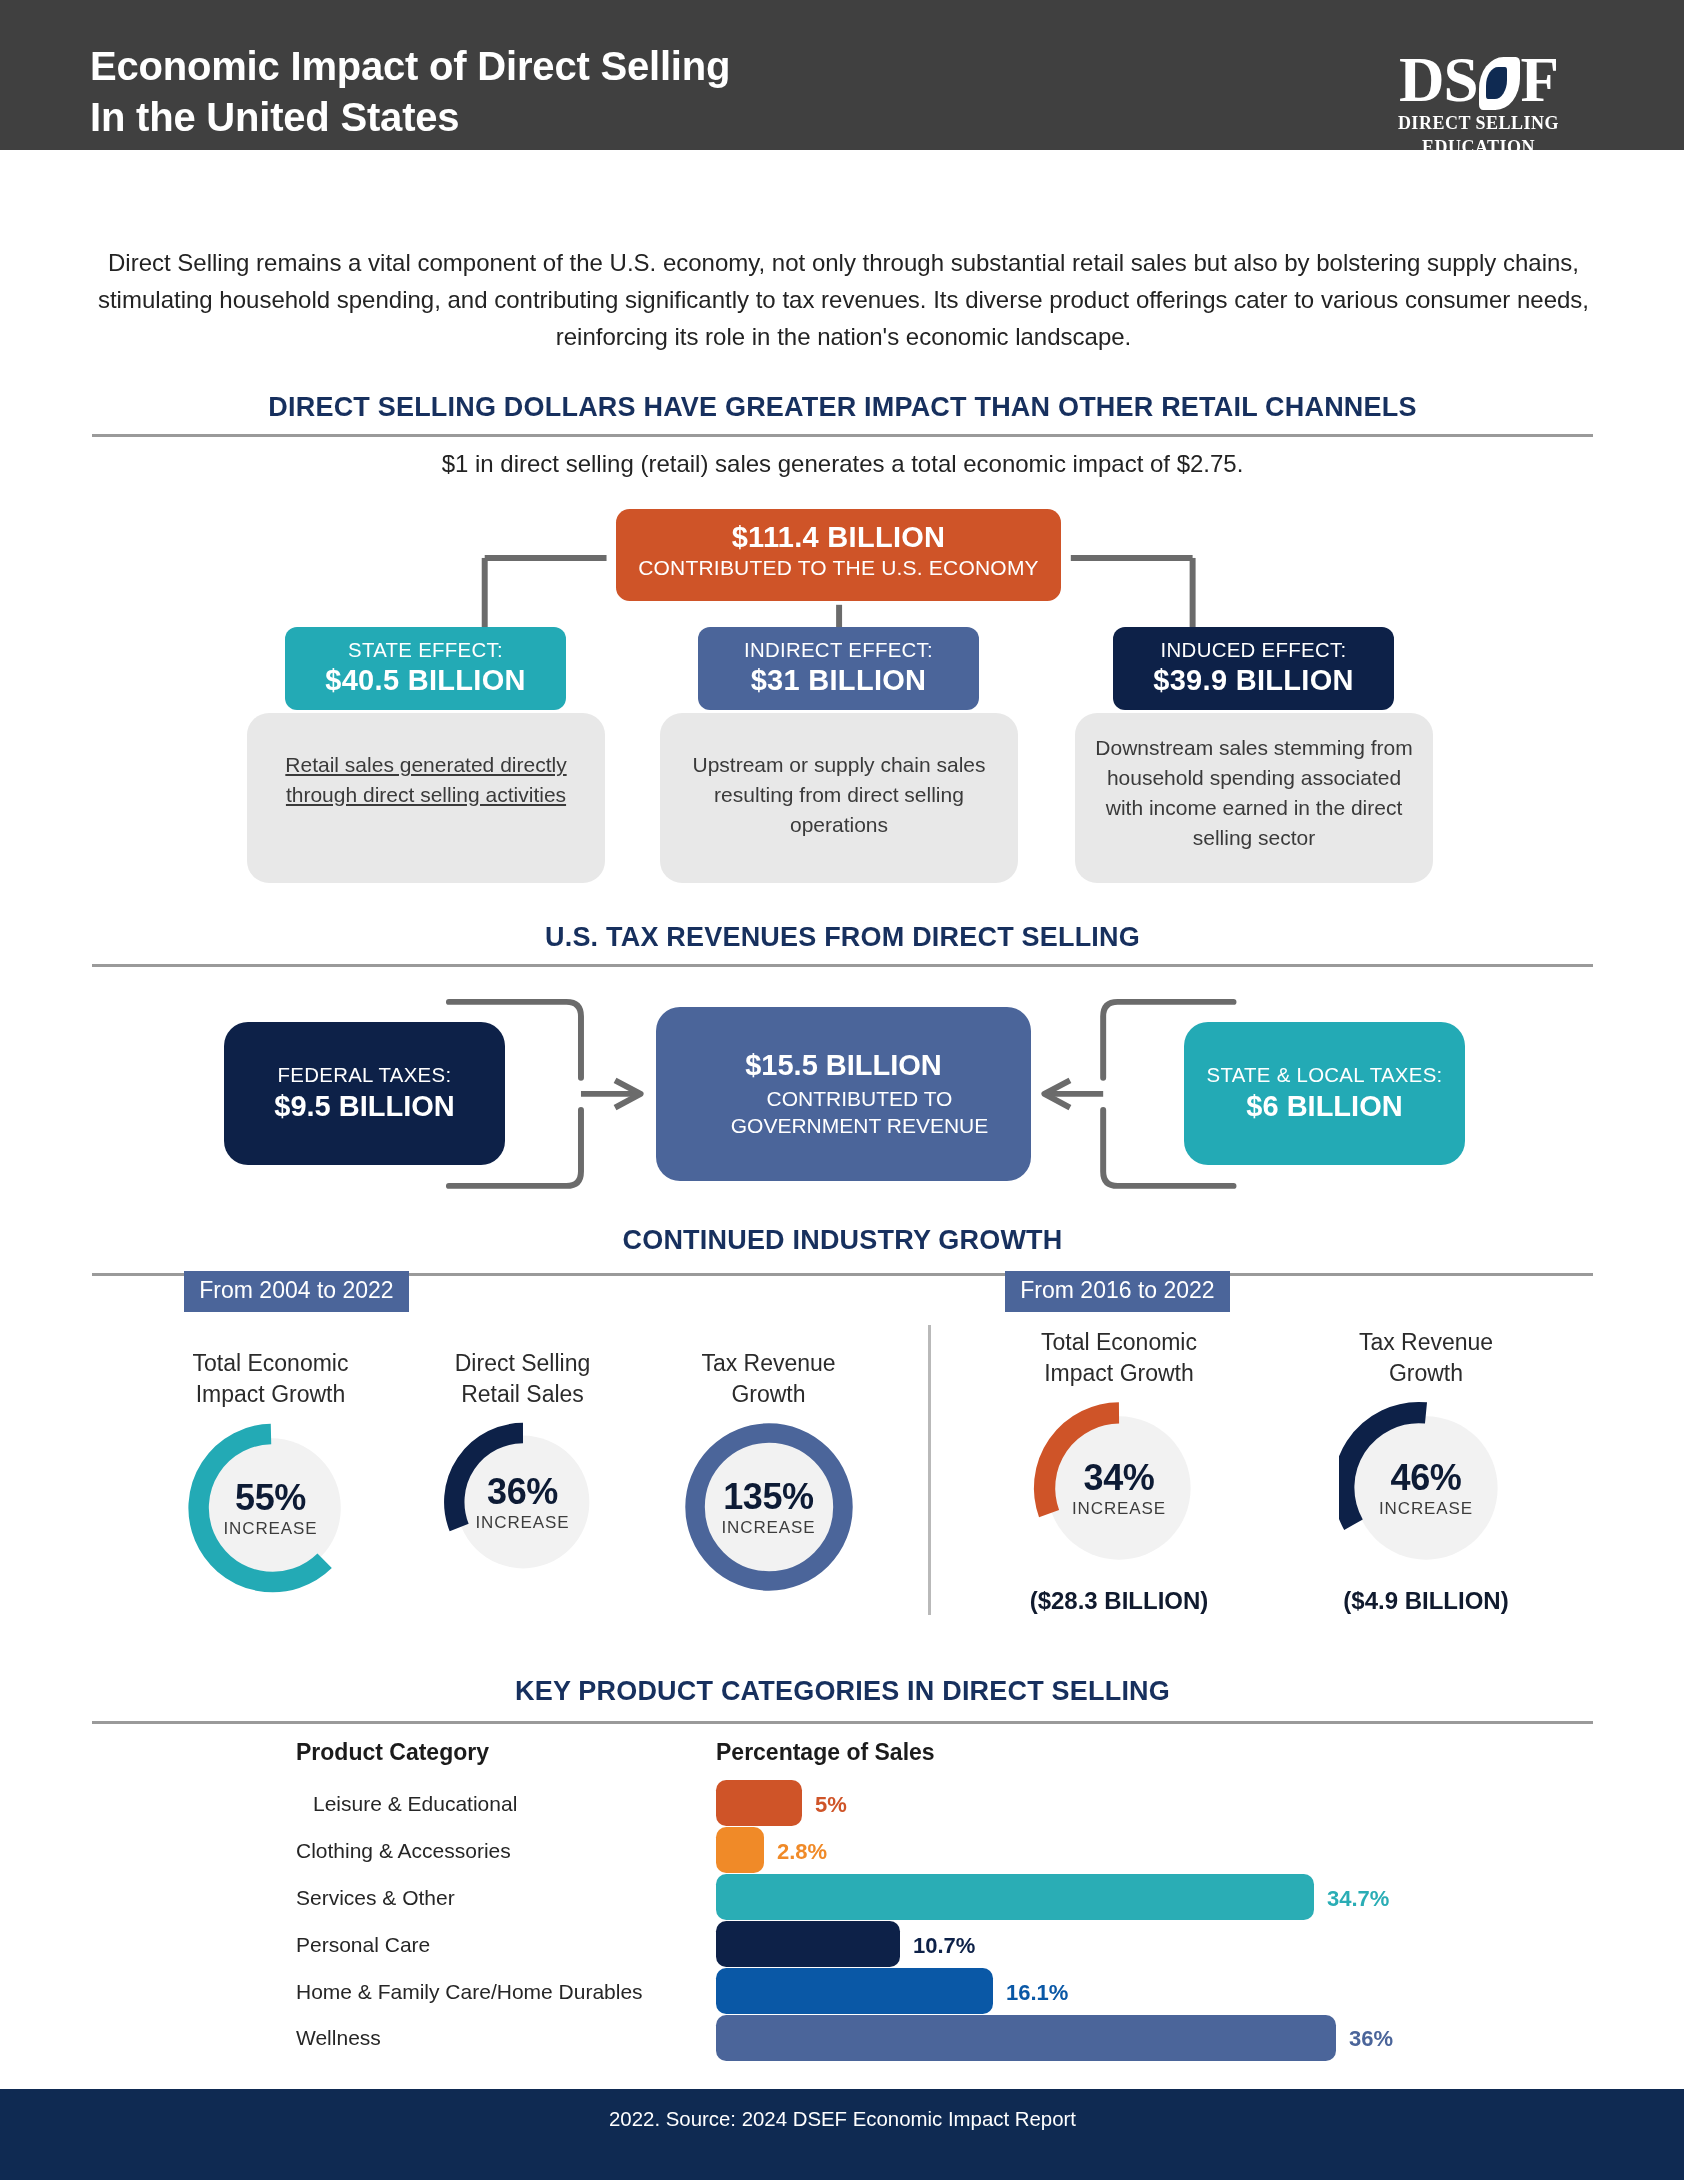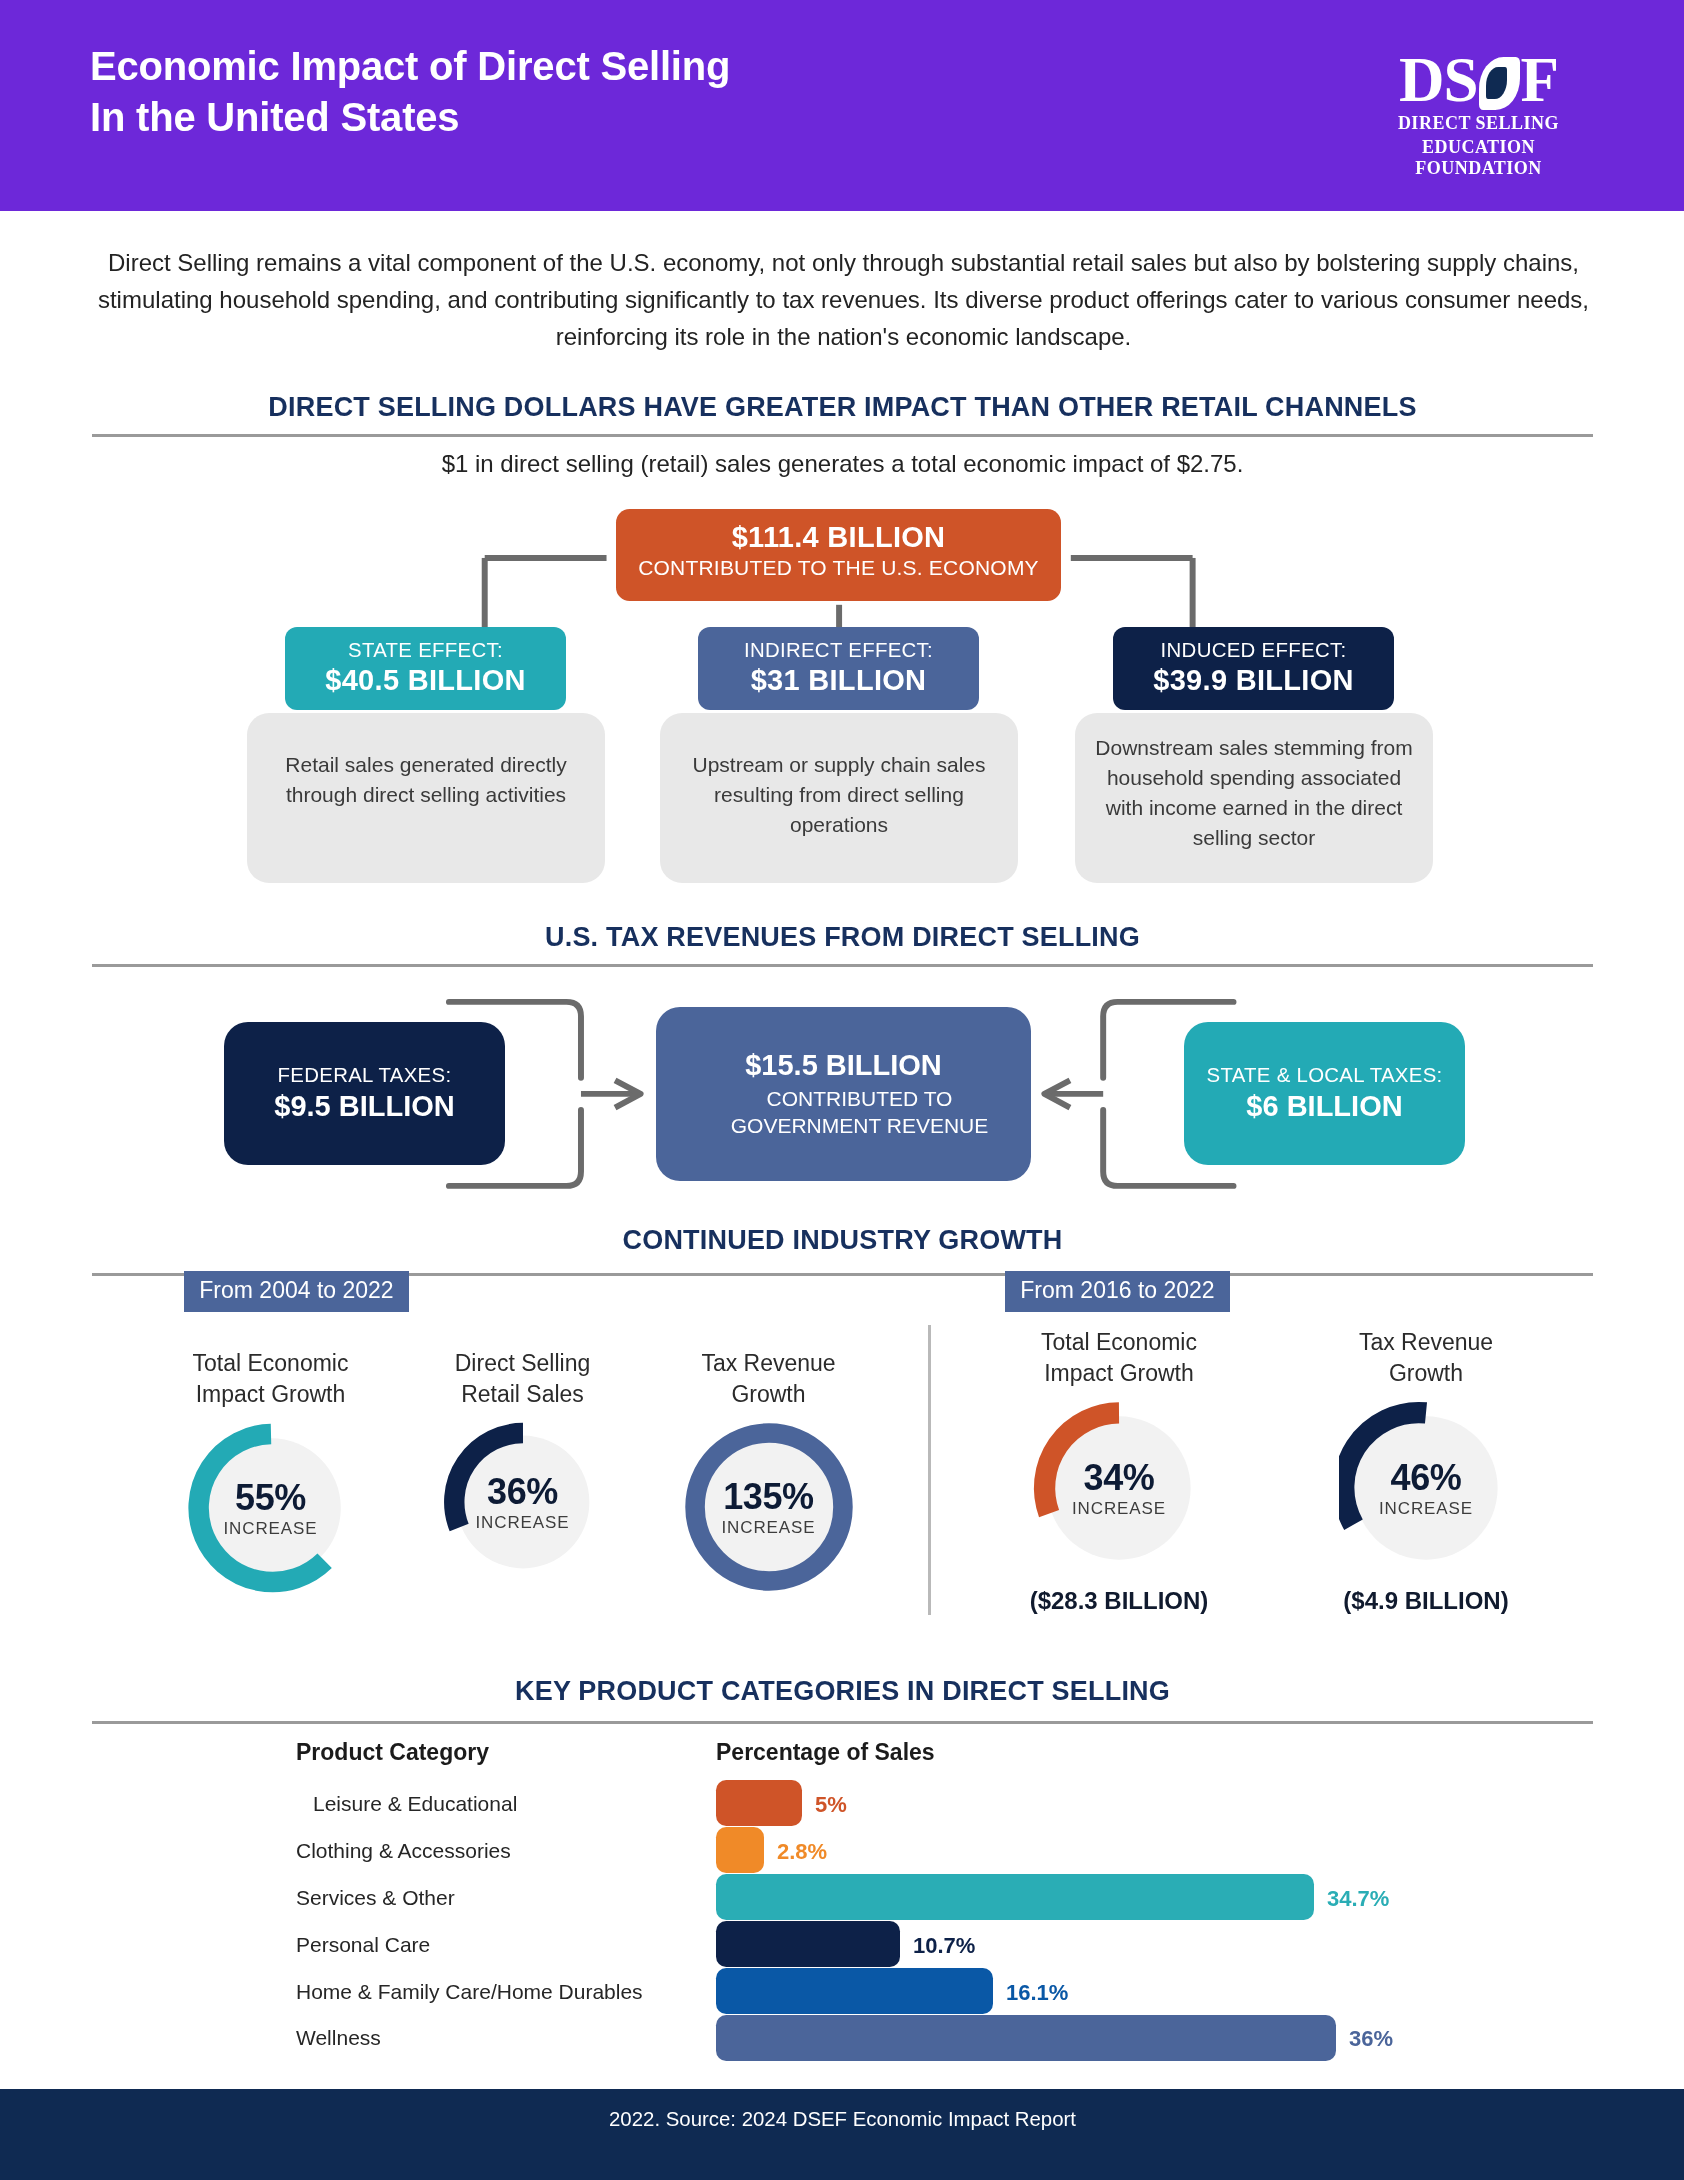--- a/index.html
+++ b/index.html
@@ -9,22 +9,22 @@
     background:#ffffff;
     color:#1b1b1b;
     width:1685px;
     height:2181px;
     position:relative;
     overflow:hidden;
   }
 
   
   #header {
-    position:absolute; left:0; top:0; width:1685px; height:211px;
-    background:#6d28d9;
+    position:absolute; left:0; top:0; width:1685px; height:150px;
+    background:#404040;
   }
   #header-title {
     position:absolute; left:90px; top:41px;
     color:#ffffff; font-weight:bold; font-size:40px; line-height:1.28;
     letter-spacing:-0.2px;
     white-space:pre-line;
   }
   #logo { position:absolute; right:95px; top:51px; width:223px; text-align:center; color:#fff; }
   #logo-mark {
     font-size:63px; font-weight:bold; line-height:0.95; letter-spacing:-0.9px;
@@ -157,21 +157,21 @@
   <path d="M1400,95 L1400,188" stroke="#6b6b6b" stroke-width="7" fill="none"></path>
   <path d="M1257,95 L1400,95" stroke="#6b6b6b" stroke-width="7" fill="none"></path>
 </svg>
 
 <div id="box-total">
   <div class="big">$111.4 BILLION</div>
   <div class="small">CONTRIBUTED TO THE U.S. ECONOMY</div>
 </div>
 
 <div class="eff-card" style="left:247px; top:713px; height:170px;">
-  <div class="eff-body" style="top:37px;">Retail sales generated directly through direct selling activities</div>
+  <div class="eff-body" style="top:37px;text-decoration:underline;">Retail sales generated directly through direct selling activities</div>
 </div>
 <div class="eff-head" style="left:285px; top:627px; background:#23aab5;">
   <div class="lbl">STATE EFFECT:</div>
   <div class="amt">$40.5 BILLION</div>
 </div>
 
 <div class="eff-card" style="left:660px; top:713px; height:170px;">
   <div class="eff-body" style="top:37px;">Upstream or supply chain sales resulting from direct selling operations</div>
 </div>
 <div class="eff-head" style="left:698px; top:627px; background:#4b659a;">

